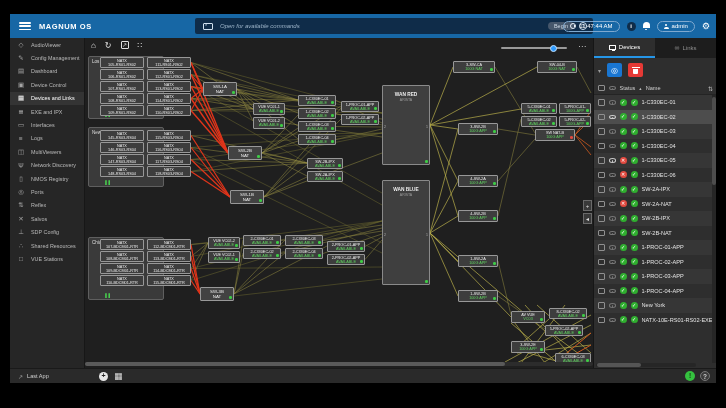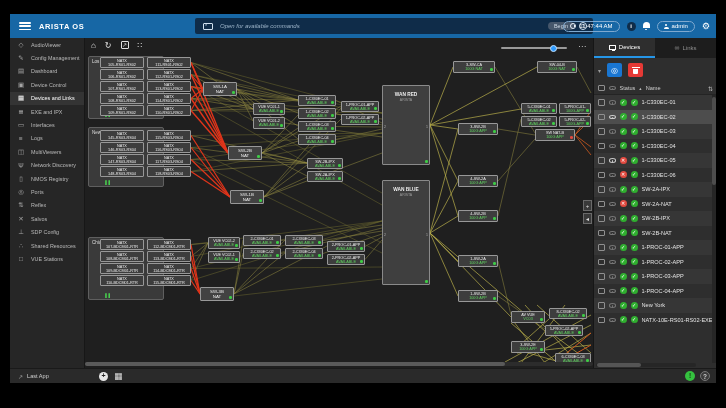--- a/index.html
+++ b/index.html
@@ -128,21 +128,21 @@
 <body>
 
 <div class="app">
 
   <div class="topbar">
     <div class="burger">
         <i></i>
         <i></i>
         <i></i>
       </div>
-    <div class="brand">ARISTA OS</div>
+    <div class="brand">MAGNUM OS</div>
     <div class="cmdbar">
       <span class="cmd-icon"></span>
       <span class="cmd-ph">Open for available commands</span>
       <span class="cmd-hint">Begin</span>
       <span class="cmd-q">?</span>
     </div>
     <div class="tb-right">
       <div class="clockchip">
         <span class="clock-glyph"></span>
         <span class="clock-text">11:47:44 AM</span>

